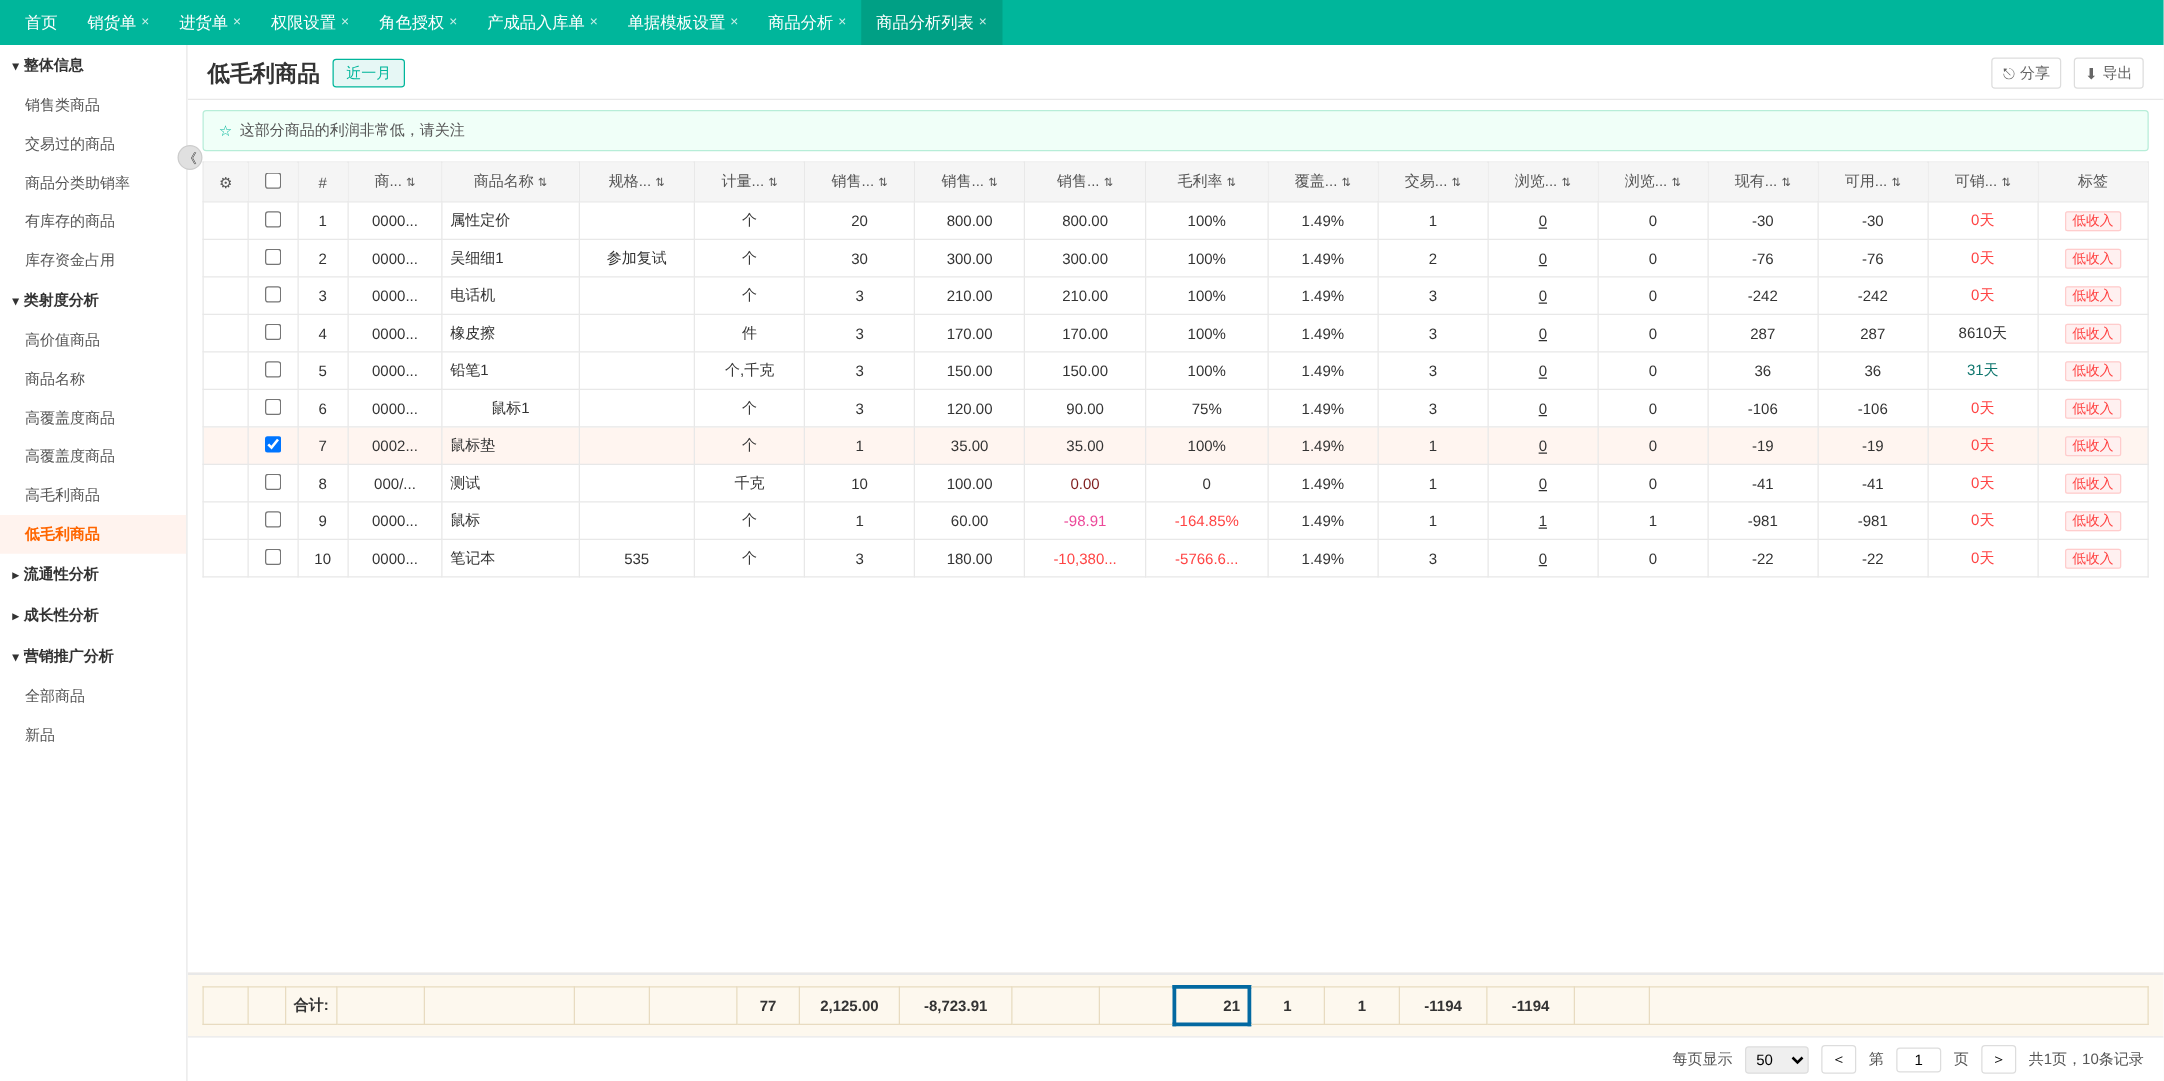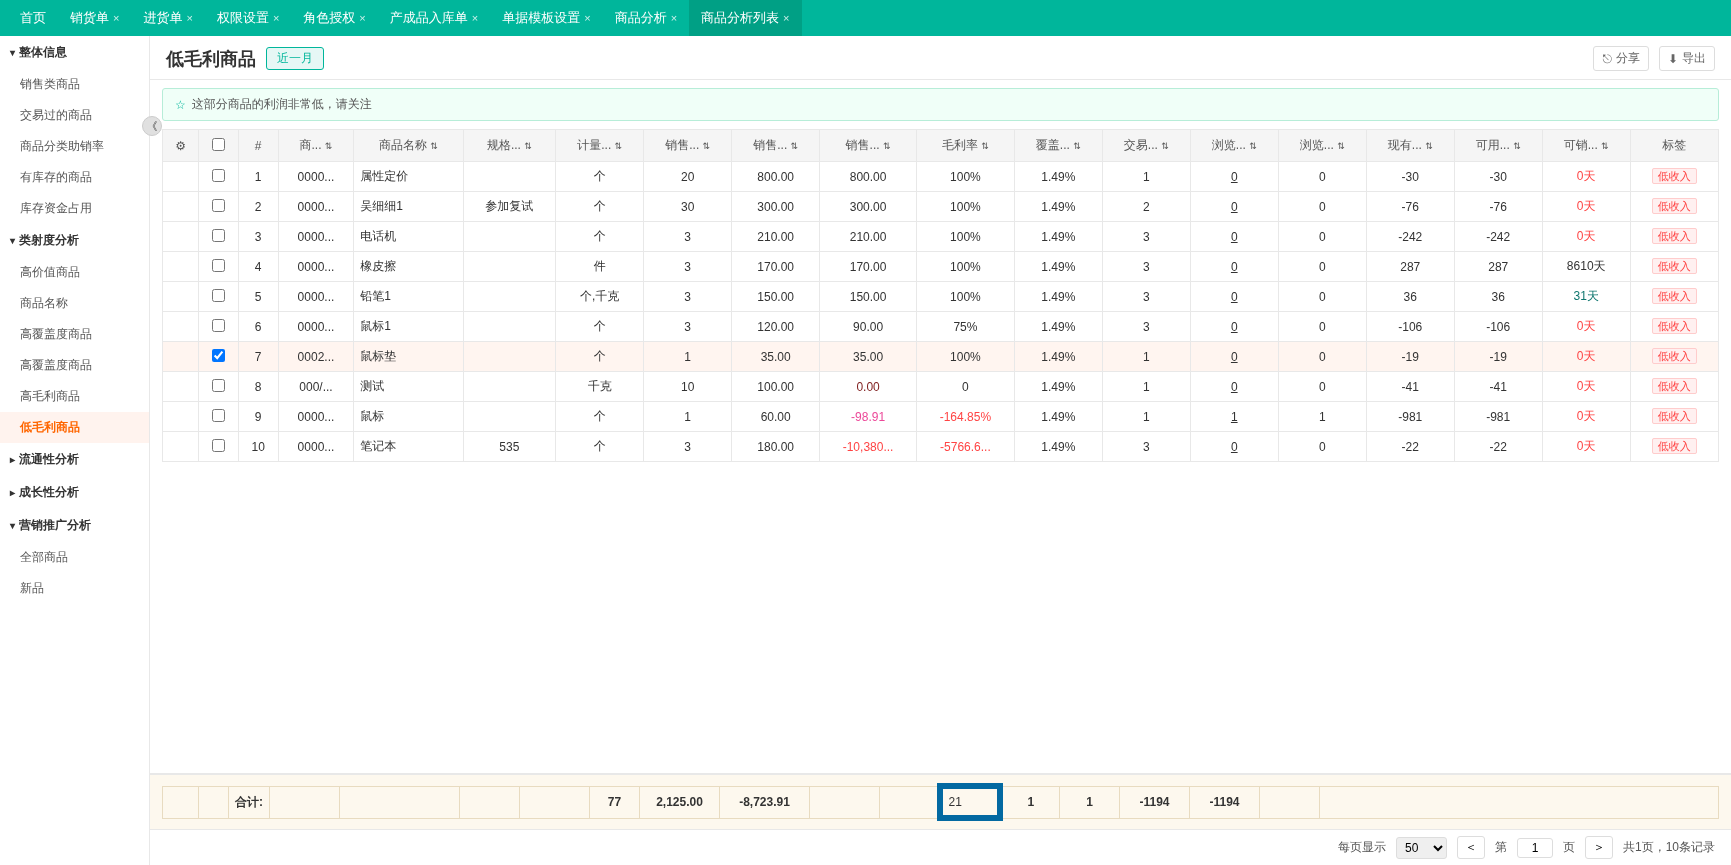--- a/index.html
+++ b/index.html
@@ -483,21 +483,21 @@
     <td style="text-align:center;">36</td>
     <td style="text-align:center;">36</td>
     <td style="text-align:center;color:#0f766e;">31天</td>
     <td style="text-align:center;"><span class="tag-low-income">低收入</span></td>
   </tr>
             <tr>
     <td style="text-align:center;"></td>
     <td style="text-align:center;"><input type="checkbox" style=""></td>
     <td style="text-align:center;">6</td>
     <td style="text-align:center;">0000...</td>
-    <td style="text-align:left;padding-left:6px;">鼠标1</td>
+    <td style="text-align:center;padding-left:6px;">鼠标1</td>
     <td style="text-align:center;"></td>
     <td style="text-align:center;">个</td>
     <td style="text-align:center;">3</td>
     <td style="text-align:center;">120.00</td>
     <td style="text-align:center;color:#333;">90.00</td>
     <td style="text-align:center;color:#333;">75%</td>
     <td style="text-align:center;">1.49%</td>
     <td style="text-align:center;">3</td>
     <td style="text-align:center;"><span class="underline">0</span></td>
     <td style="text-align:center;">0</td>
@@ -603,21 +603,21 @@
           <td style="width:36px;border:1px solid #e8dbc0;font-weight:bold;text-align:left;padding:6px;">合计:</td>
           <td style="width:70px;border:1px solid #e8dbc0;"></td>
           <td style="width:120px;border:1px solid #e8dbc0;"></td>
           <td style="width:60px;border:1px solid #e8dbc0;"></td>
           <td style="width:70px;border:1px solid #e8dbc0;"></td>
           <td style="width:50px;border:1px solid #e8dbc0;text-align:center;font-weight:bold;">77</td>
           <td style="width:80px;border:1px solid #e8dbc0;text-align:center;font-weight:bold;">2,125.00</td>
           <td style="width:90px;border:1px solid #e8dbc0;text-align:center;font-weight:bold;">-8,723.91</td>
           <td style="width:70px;border:1px solid #e8dbc0;"></td>
           <td style="width:60px;border:1px solid #e8dbc0;"></td>
-          <td style="width:60px;border:6px solid #0369a1;text-align:left;font-weight:normal;">21</td>
+          <td style="width:60px;border:3px solid #0369a1;text-align:right;font-weight:bold;">21</td>
           <td style="width:60px;border:1px solid #e8dbc0;text-align:center;font-weight:bold;">1</td>
           <td style="width:60px;border:1px solid #e8dbc0;text-align:center;font-weight:bold;">1</td>
           <td style="width:70px;border:1px solid #e8dbc0;text-align:center;font-weight:bold;">-1194</td>
           <td style="width:70px;border:1px solid #e8dbc0;text-align:center;font-weight:bold;">-1194</td>
           <td style="width:60px;border:1px solid #e8dbc0;"></td>
           <td style="border:1px solid #e8dbc0;"></td>
         </tr>
       </tbody>
         </table>
     </div>

